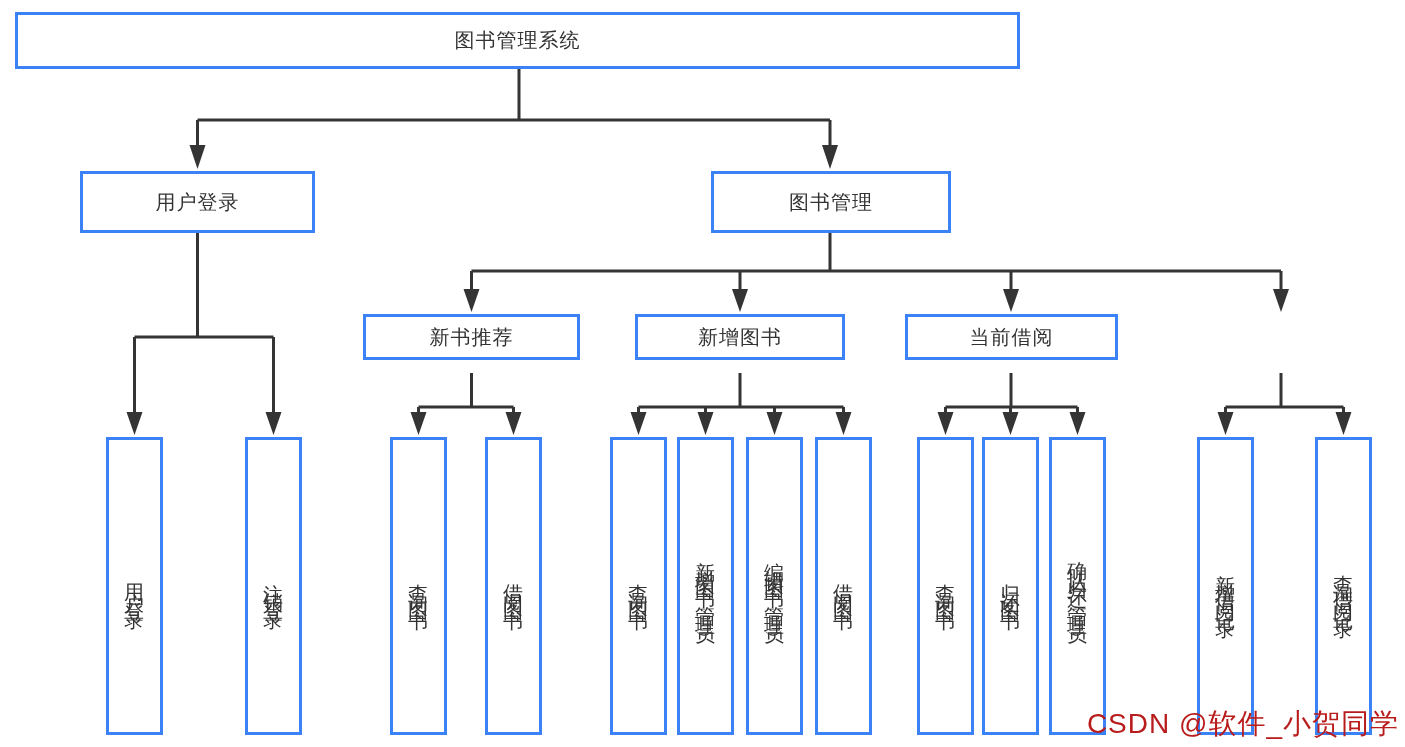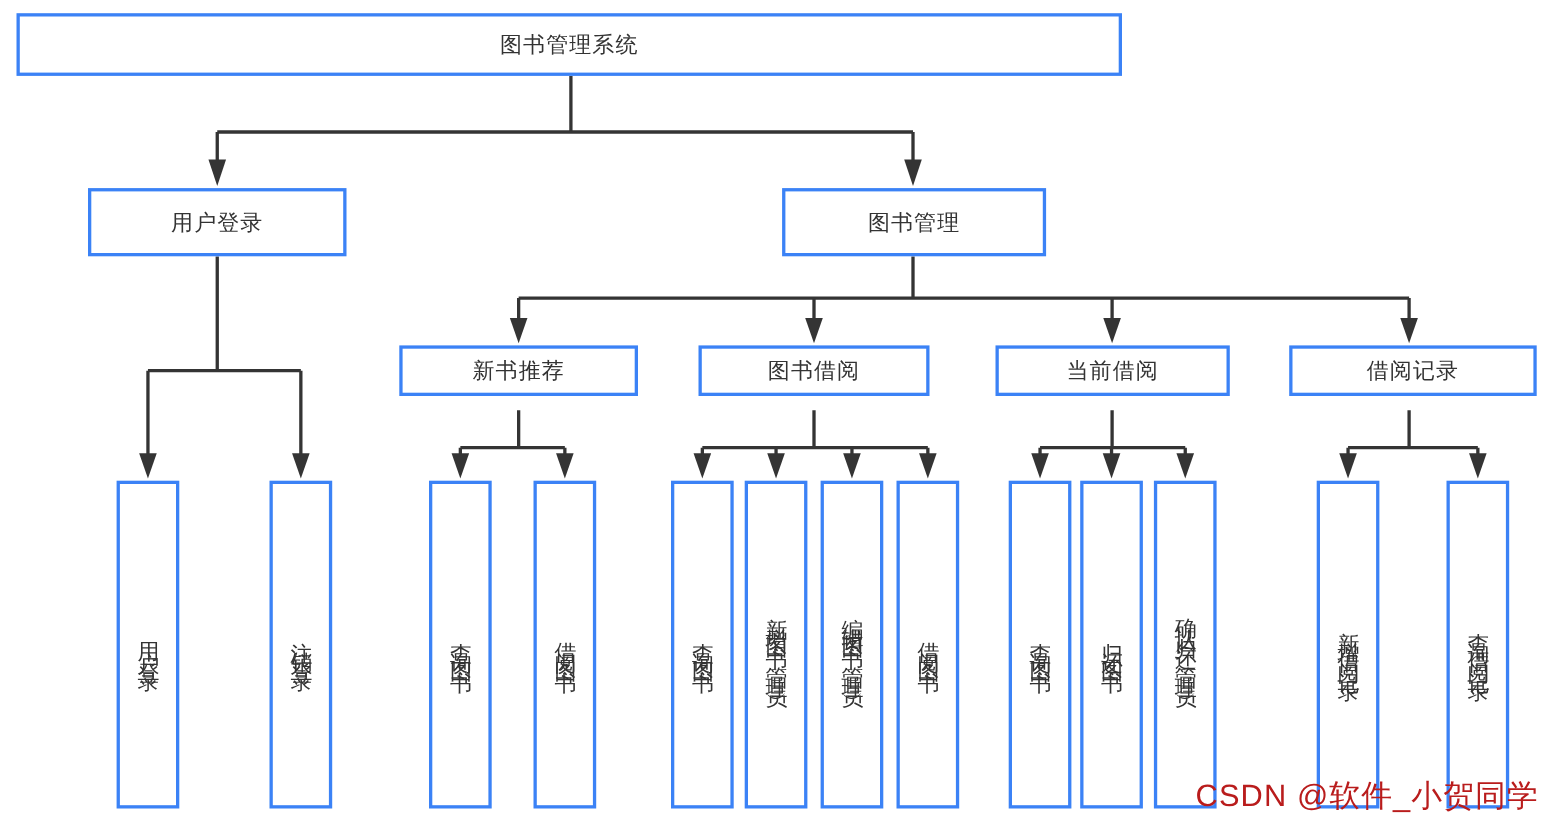--- a/index.html
+++ b/index.html
@@ -129,27 +129,24 @@
     <span class="hlabel">用户登录</span>
   </div>
   <div class="box b-mgmt">
     <span class="hlabel">图书管理</span>
   </div>
 
   <div class="box l3 b-newrec">
     <span class="hlabel">新书推荐</span>
   </div>
   <div class="box l3 b-borrow">
-    <span class="hlabel">图书借阅</span>
+    <span class="hlabel">新增图书</span>
   </div>
   <div class="box l3 b-current">
     <span class="hlabel">当前借阅</span>
-  </div>
-  <div class="box l3 b-records">
-    <span class="hlabel">借阅记录</span>
   </div>
 
   <div class="box l4 p1">
     <span class="vlabel">用户登录</span>
   </div>
   <div class="box l4 p2">
     <span class="vlabel">注销登录</span>
   </div>
 
   <div class="box l4 p3">

